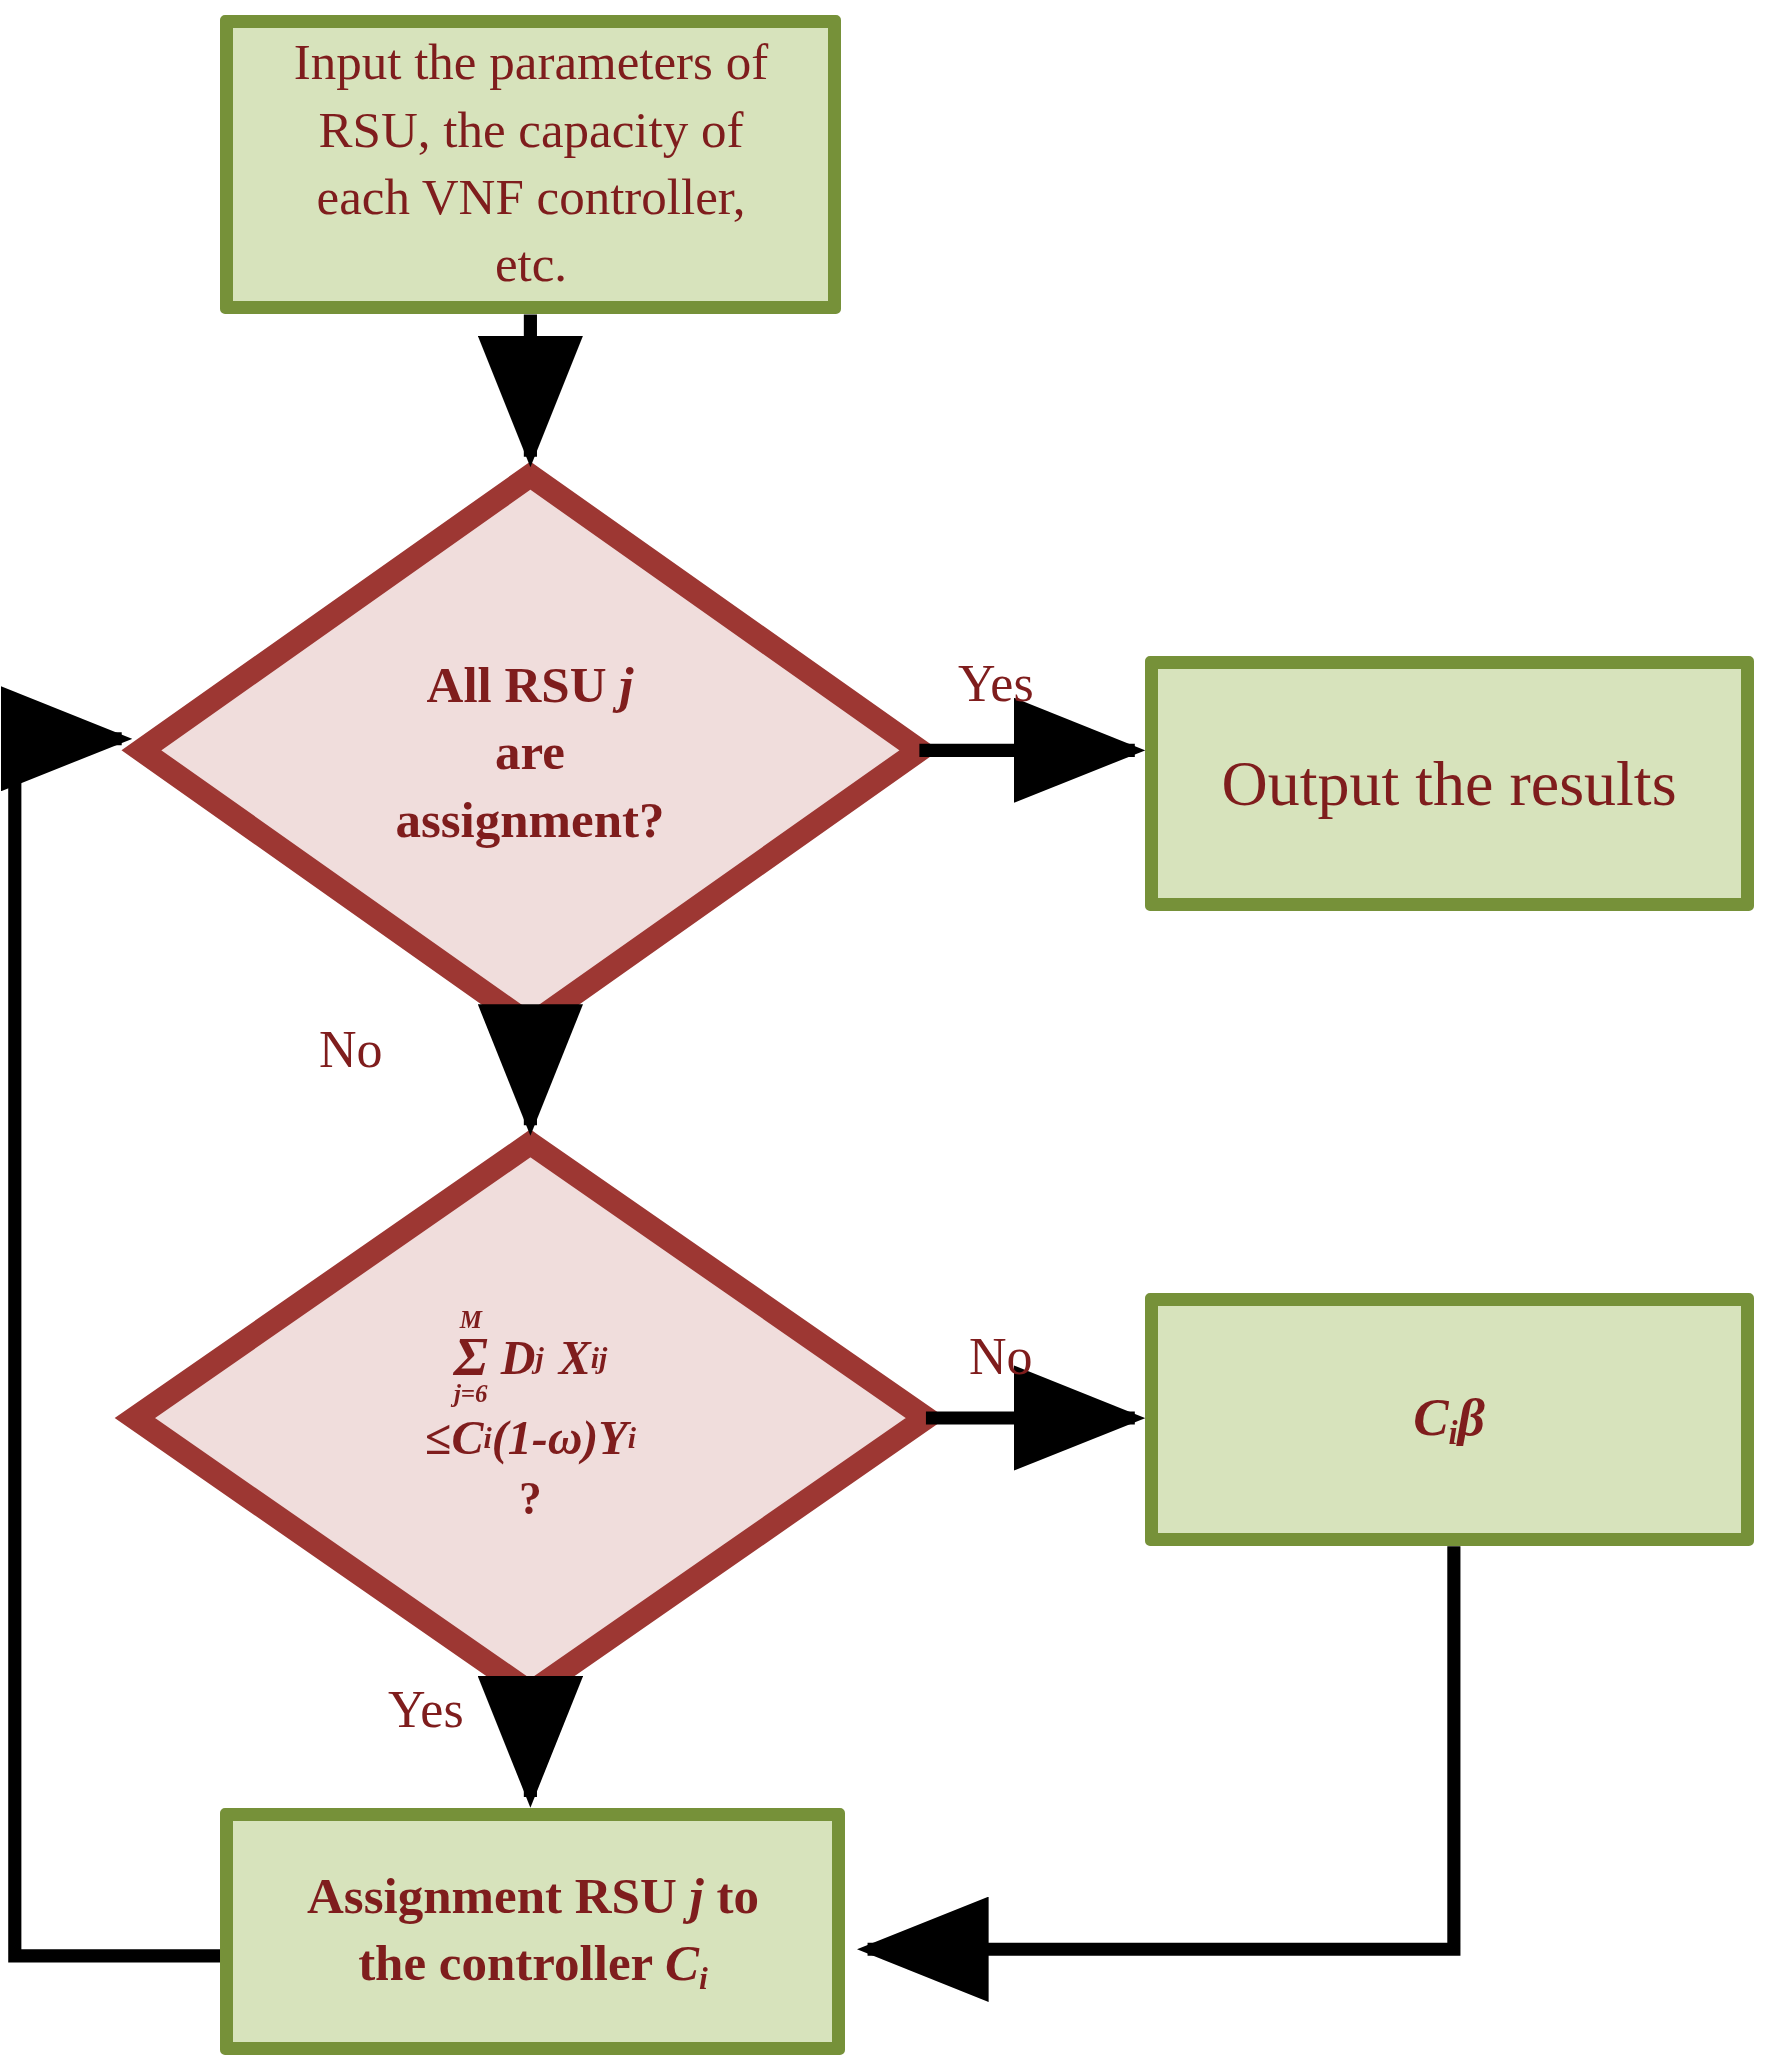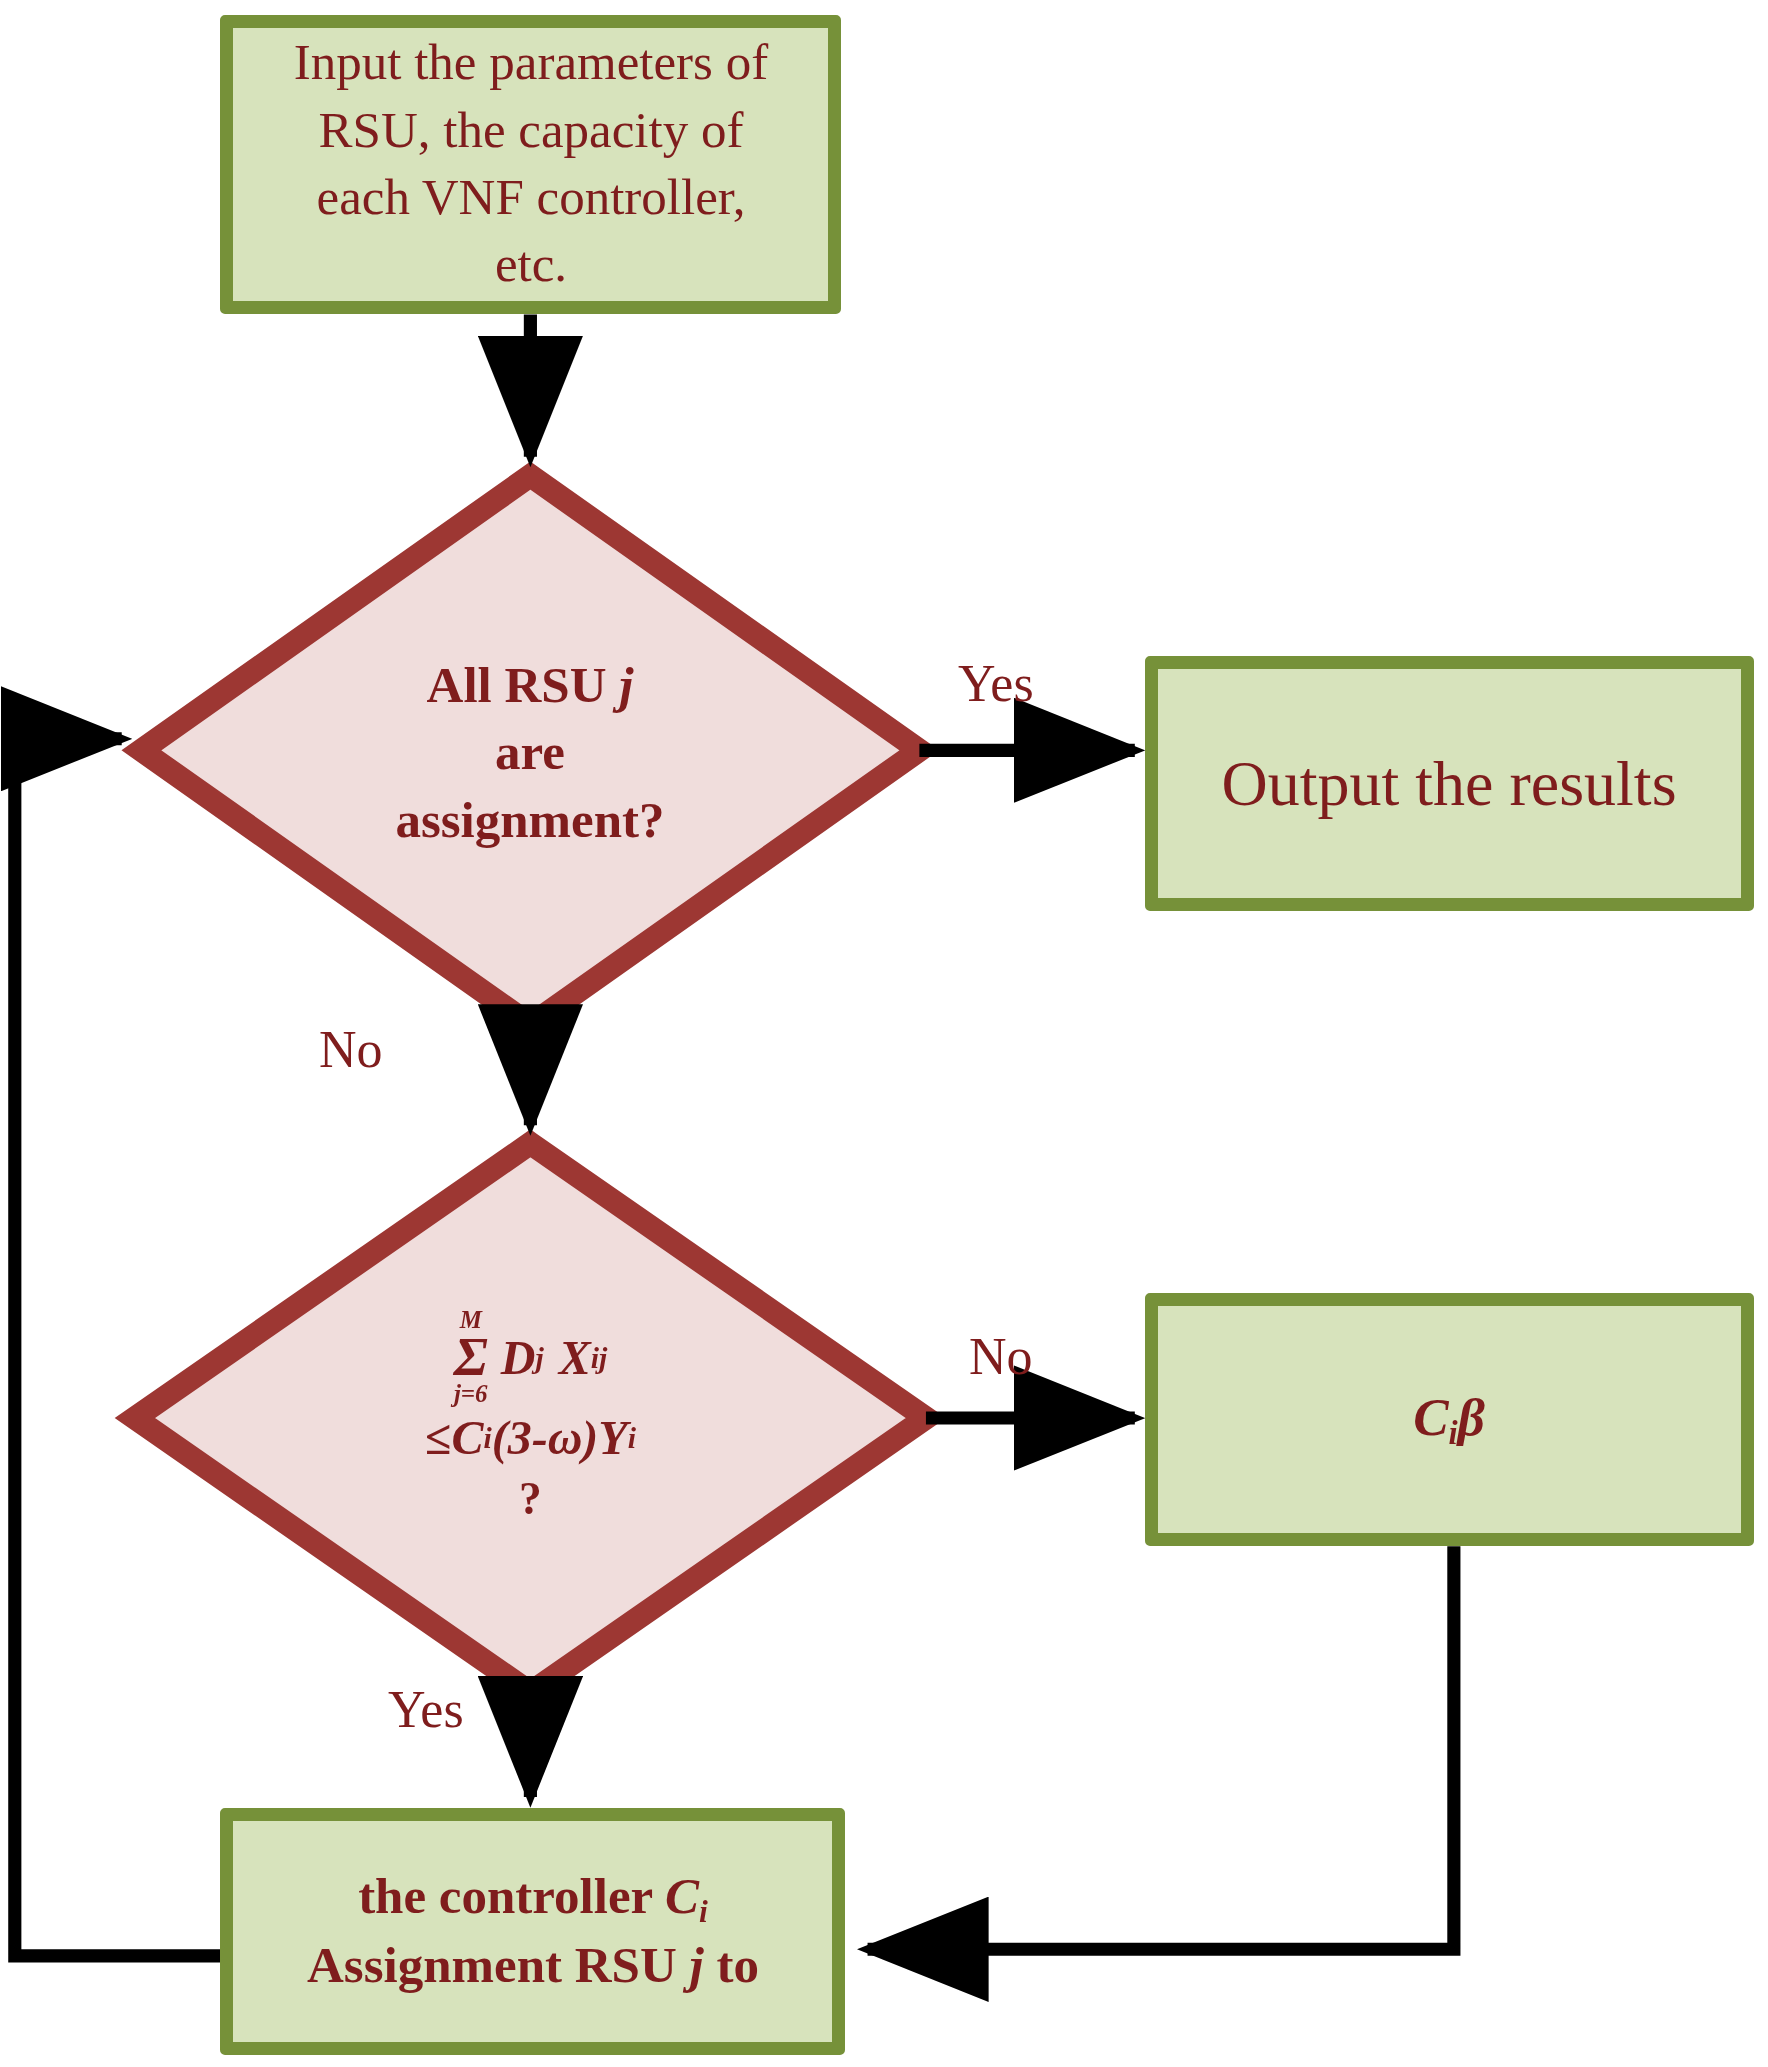--- a/index.html
+++ b/index.html
@@ -116,22 +116,22 @@
 <div class="proc-rect" style="left:1145px; top:656px; width:609px; height:255px;"></div>
 <div class="node-text" style="left:1161px; top:673px; width:576px; height:222px; font-size:64px;">Output the results</div>
 
 <div class="proc-rect" style="left:1145px; top:1293px; width:609px; height:253px;"></div>
 <div class="node-text" style="left:1161px; top:1309px; width:576px; height:220px; font-size:51px; flex-direction:column;">
   <span class="formula-line math" style="font-size:1.04em;"><span>C</span><sub>i</sub><span>β</span></span>
 </div>
 
 <div class="proc-rect" style="left:220px; top:1808px; width:625px; height:247px;"></div>
 <div class="node-text" style="left:237px; top:1824px; width:592px; height:214px; font-size:51px; flex-direction:column;">
+  <span class="formula-line"><span>Assignment RSU </span><span class="math">j</span><span> to</span></span>
   <span class="formula-line"><span>the controller </span><span class="math">C</span><sub>i</sub></span>
-  <span class="formula-line"><span>Assignment RSU </span><span class="math">j</span><span> to</span></span>
 </div>
 
 <div class="node-text" style="left:308px; top:650px; width:444px; height:206px; font-size:51px; flex-direction:column;">
   <span class="formula-line"><span>All RSU </span><span class="math">j</span></span>
   <span class="formula-line">are</span>
   <span class="formula-line">assignment?</span>
 </div>
 
 <div class="node-text" style="left:288px; top:1304px; width:485px; height:230px; font-size:48px; flex-direction:column; align-items:center;">
   <span class="formula-line math" style="display:flex; align-items:center; justify-content:center;">
@@ -140,21 +140,21 @@
       <span class="sig">Σ</span>
       <span class="lim">j=6</span>
     </span>
     <span style="width:13px;"></span>
     <span>D</span><sub>j</sub>
     <span style="width:15px;"></span>
     <span>X</span><sub>ij</sub>
   </span>
   <span class="formula-line math" style="display:flex; align-items:center; justify-content:center;">
     <span class="up">≤ </span>
-    <span>C</span><sub>i</sub><span>(3-ω)</span><span>Y</span><sub>i</sub>
+    <span>C</span><sub>i</sub><span>(1-ω)</span><span>Y</span><sub>i</sub>
   </span>
   <span class="formula-line" style="font-size:0.95em;">?</span>
 </div>
 
 <div class="edge-label" style="left:958px; top:658px;">Yes</div>
 
 <div class="edge-label" style="left:319px; top:1024px;">No</div>
 
 <div class="edge-label" style="left:969px; top:1331px;">No</div>
 

